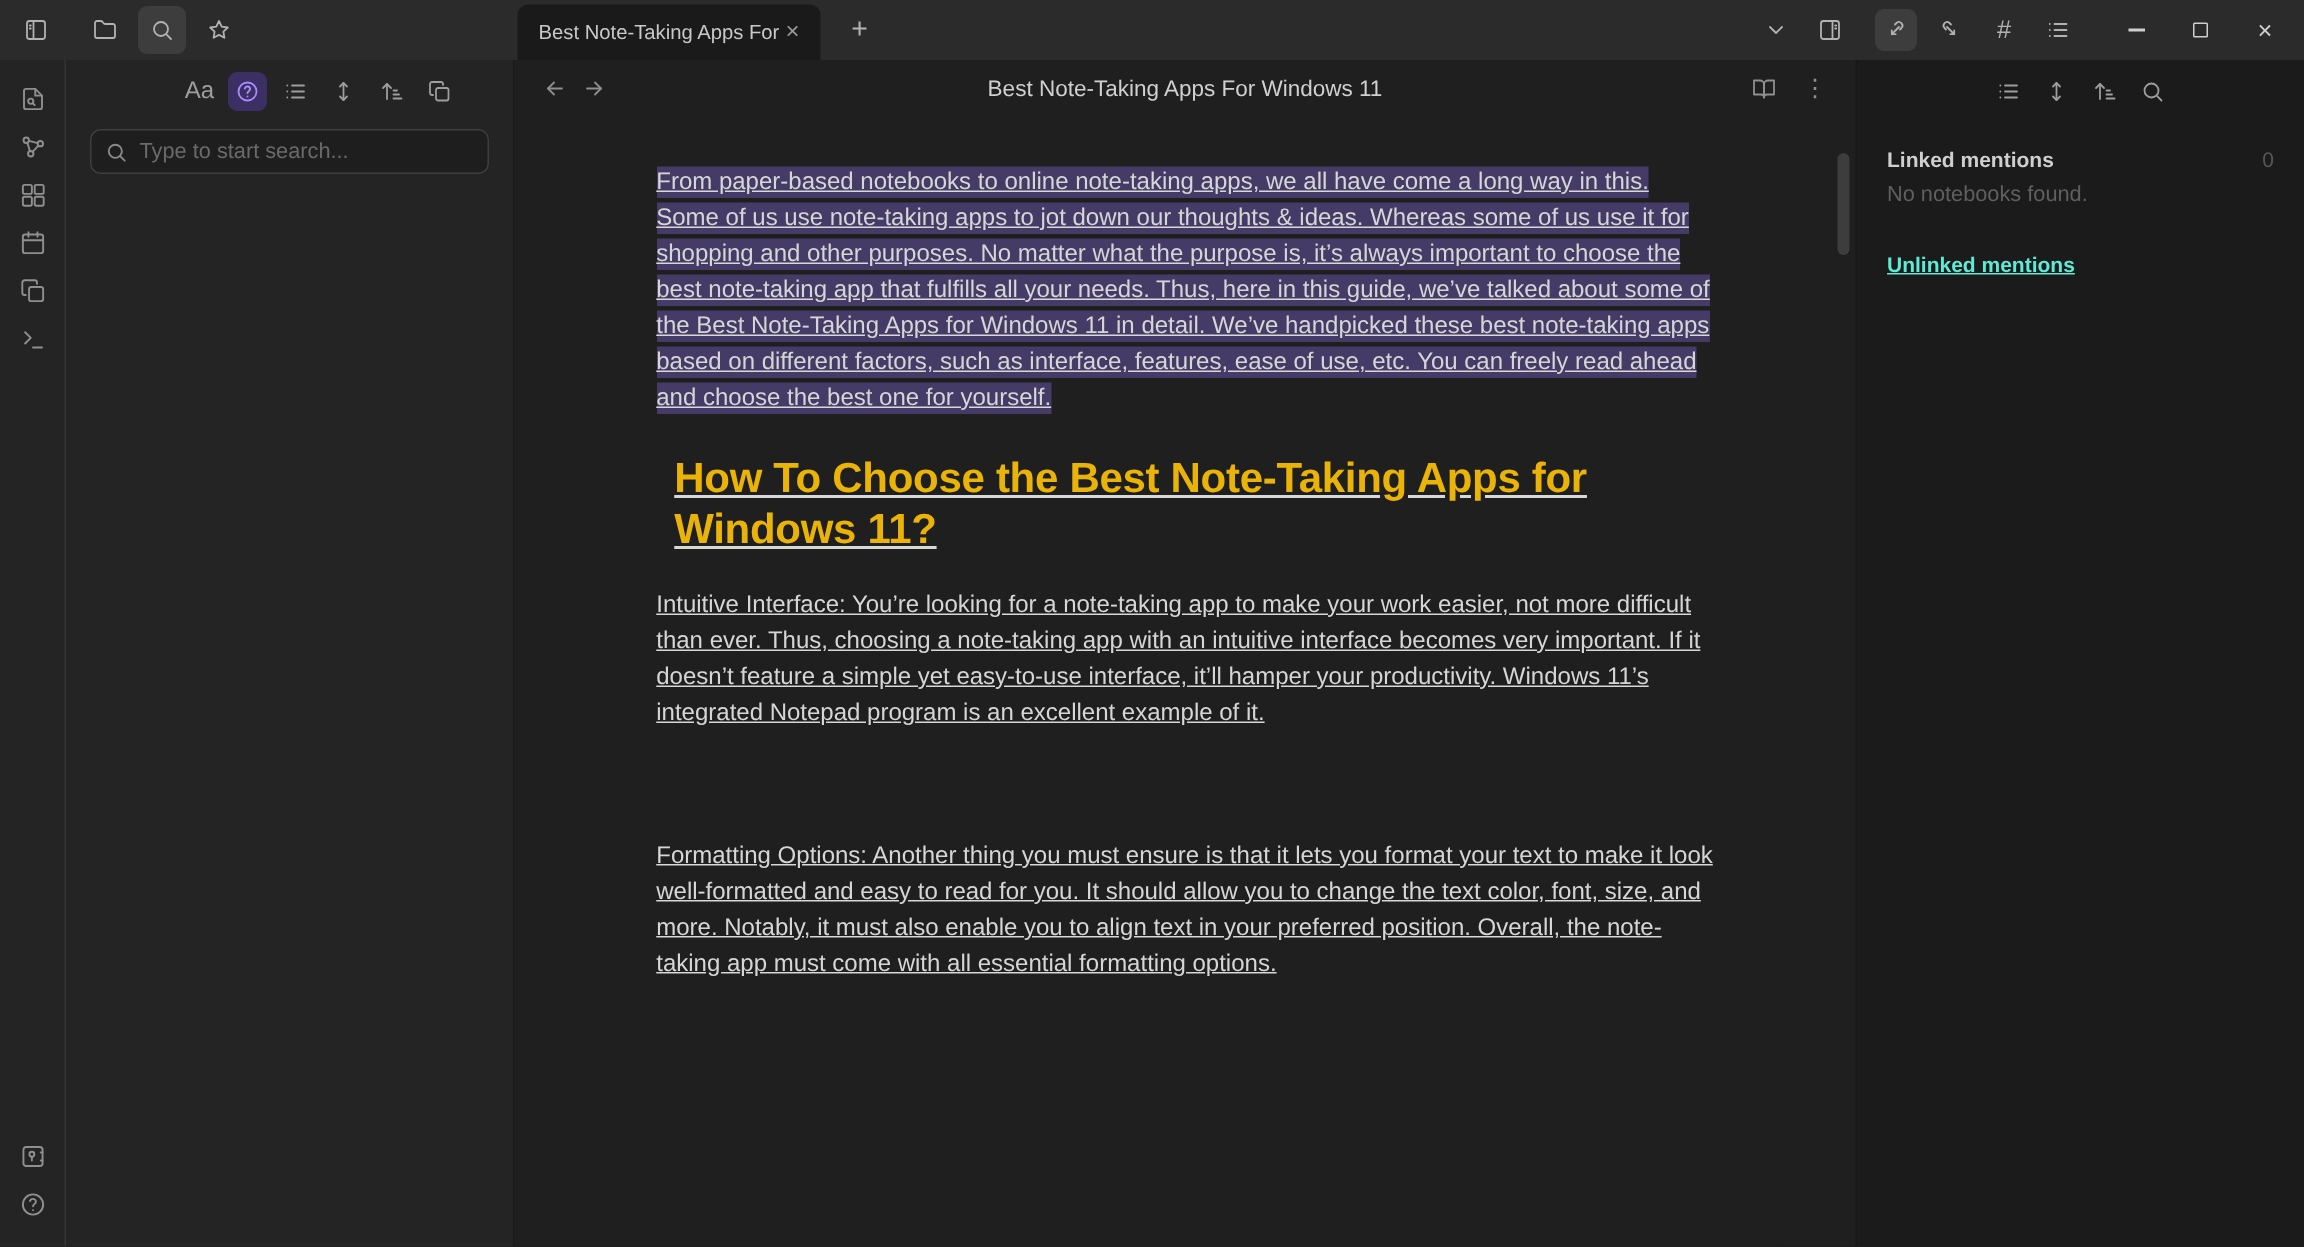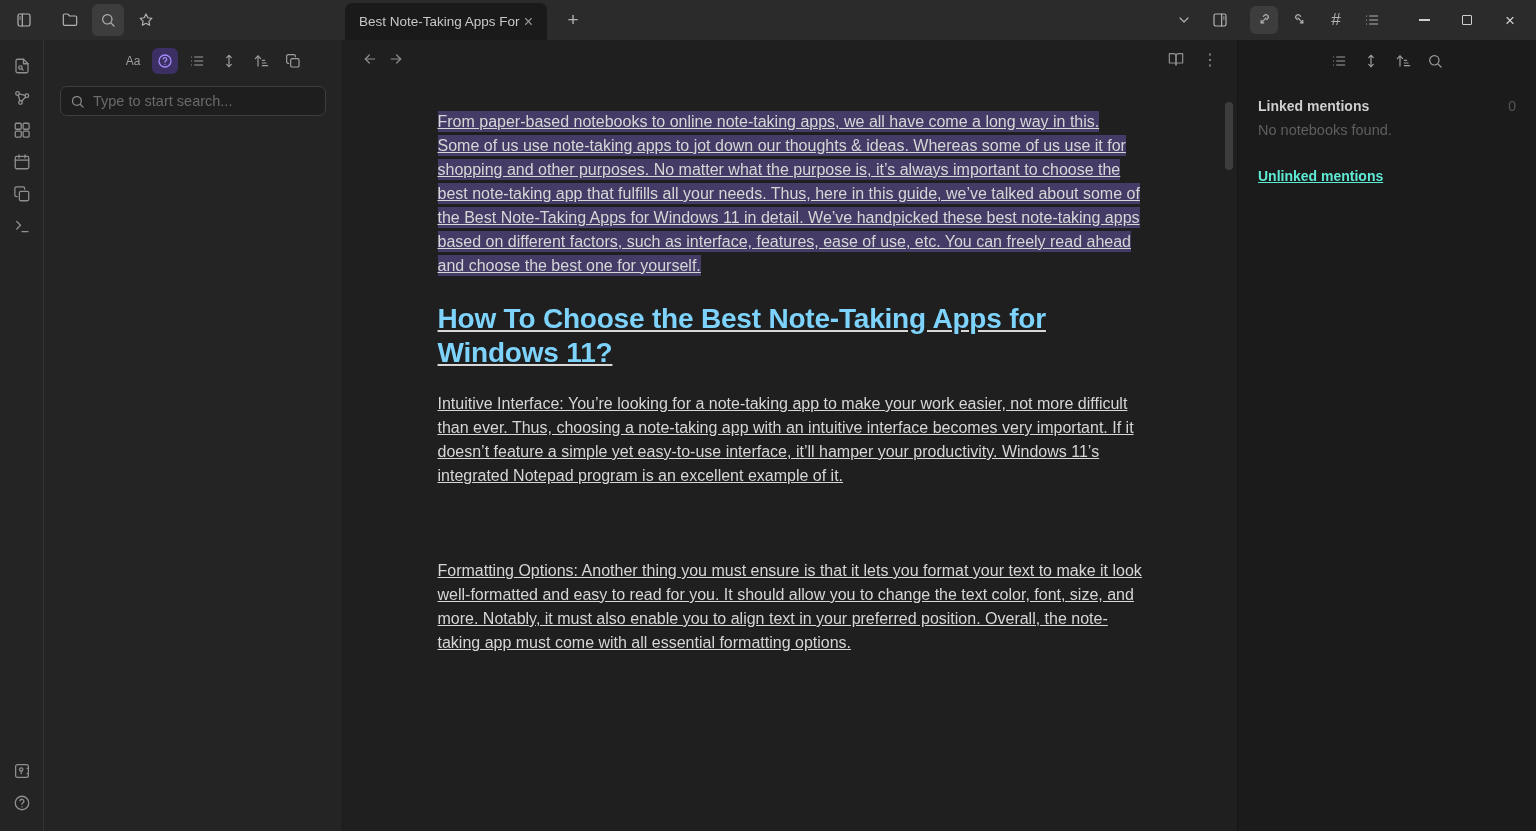--- a/index.html
+++ b/index.html
@@ -37,40 +37,40 @@
   .ribbon { width:44px; flex:none; background:#242424; border-right:1px solid #343434;
             display:flex; flex-direction:column; align-items:center; padding:10px 0 12px; }
   .ribbon .icobtn { color:#8f8f8f; width:30px; height:32px; }
   .ribbon-spacer { flex:1; }
 
   .left-sidebar { width:299px; flex:none; background:#242424; border-right:1px solid #1a1a1a;
                   display:flex; flex-direction:column; }
   .panel-toolbar { height:42px; flex:none; display:flex; align-items:center; justify-content:center; gap:6px; }
   .panel-toolbar .icobtn { width:26px; height:26px; color:#9e9e9e; }
   .panel-toolbar .icobtn.accent-on { color:#a78bfa; background:#3b2f63; }
-  .matchcase-glyph { font-size:12px; color:#9e9e9e;margin-left:40px; }
+  .matchcase-glyph { font-size:16px; color:#9e9e9e;margin-left:40px; }
   .search-box { margin:4px 16px 0; height:30px; background:#1e1e1e; border:1px solid #3e3e3e;
                 border-radius:7px; display:flex; align-items:center; padding:0 9px; gap:8px; }
   .search-box svg { color:#8a8a8a; flex:none; }
   .search-box input { flex:1; background:transparent; border:none; outline:none; color:#22c55e;
                       font-size:14.5px; font-family:inherit; }
   .search-box input::placeholder { color:#6a6a6a; }
 
   .main-pane { flex:1; background:#1f1f1f; display:flex; flex-direction:column; position:relative; min-width:0; }
   .pane-header { height:38px; flex:none; display:flex; align-items:center; padding:0 14px; position:relative; }
   .pane-header .icobtn { width:26px; height:26px; color:#8f8f8f; }
   .pane-title { position:absolute; left:0; right:0; text-align:center; font-size:15px; color:#d0d0d0;
                 pointer-events:none; }
   .pane-actions { margin-left:auto; display:flex; gap:8px; z-index:1; }
   .editor { flex:1; overflow:hidden; padding-top:32px;text-decoration:underline; }
   .editor-col { width:705px; margin:0 auto; font-size:16px; line-height:24px; color:#d6d6d6; }
   .editor-col p { margin:0 0 71px; cursor:text; }
   .editor-col p.intro { margin-bottom:0; }
   .sel { background:#443c66; padding:2px 0; -webkit-box-decoration-break:clone; box-decoration-break:clone; }
-  .editor-col h2 { margin:24px 0 22px; font-size:28px; line-height:34px; font-weight:700; color:#7dd3fc;
+  .editor-col h2 { margin:24px 12px 22px; font-size:28px; line-height:34px; font-weight:700; color:#eab308;
                    letter-spacing:-0.2px; cursor:text; }
   .scroll-thumb { position:absolute; right:4px; top:62px; width:8px; height:68px; background:#3d3d3d;
                   border-radius:4px; cursor:default; }
 
   .right-sidebar { width:299px; flex:none; background:#1b1b1b; border-left:1px solid #161616;
                    display:flex; flex-direction:column; }
   .bl-content { padding:16px 20px 0; }
   .bl-row { display:flex; justify-content:space-between; }
   .bl-title { font-size:14px; font-weight:700; color:#cfcfcf; }
   .bl-count { font-size:14px; color:#565656; }
@@ -288,20 +288,21 @@
               <path d="M19 12H5"></path>
               <path d="m11 18-6-6 6-6"></path>
             </svg>
         </button>
         <button class="icobtn">
           <svg class="ic" viewBox="0 0 24 24" fill="none" stroke="currentColor" stroke-width="1.8" stroke-linecap="round" stroke-linejoin="round">
               <path d="M5 12h14"></path>
               <path d="m13 6 6 6-6 6"></path>
             </svg>
         </button>
+        <div class="pane-title">Best Note-Taking Apps For Windows 11</div>
         <div class="pane-actions">
           <button class="icobtn">
             <svg class="ic" viewBox="0 0 24 24" fill="none" stroke="currentColor" stroke-width="1.8" stroke-linecap="round" stroke-linejoin="round">
                 <path d="M2 4h6a4 4 0 0 1 4 4v13a3 3 0 0 0-3-3H2z"></path>
                 <path d="M22 4h-6a4 4 0 0 0-4 4v13a3 3 0 0 1 3-3h7z"></path>
               </svg>
           </button>
           <button class="icobtn more-glyph">⋮</button>
         </div>
       </div>

